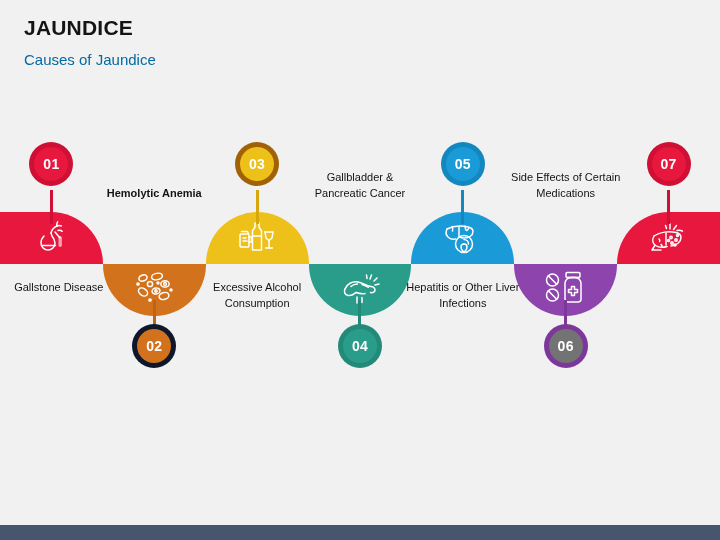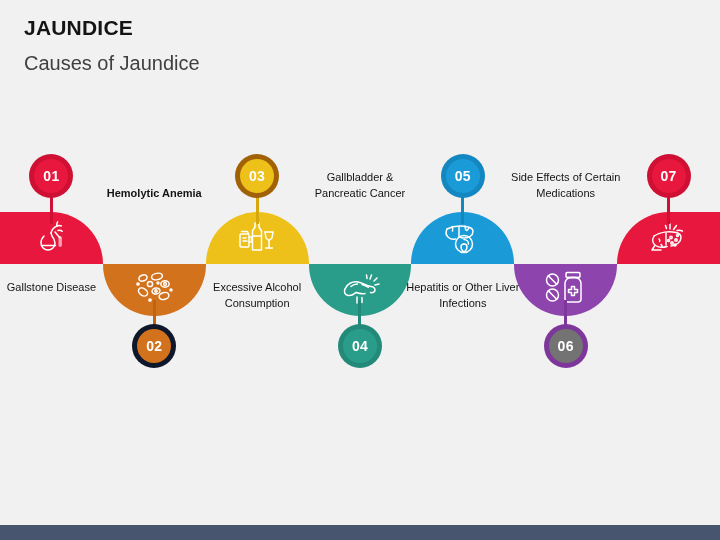--- a/index.html
+++ b/index.html
@@ -18,22 +18,22 @@
   
   #header { position: absolute; left: 24px; top: 16px; }
   #title {
     font-size: 21px;
     font-weight: bold;
     letter-spacing: 0.2px;
     color: #141414;
     line-height: 1.15;
   }
   #subtitle {
-    font-size: 20px;
-    color: #404040;
+    font-size: 15px;
+    color: #0369a1;
     margin-top: 11px;
     line-height: 1.2;
   }
 
   
   #bottom-bar {
     position: absolute;
     left: 0; bottom: 0;
     width: 720px; height: 15px;
     background: #47566e;
@@ -86,21 +86,21 @@
     margin-left: -22px;
     border-radius: 50%;
     display: flex;
     align-items: center;
     justify-content: center;
     color: #ffffff;
     font-size: 14px;
     font-weight: bold;
     letter-spacing: 0.3px;
   }
-  .badge.up   { top: 154px; }
+  .badge.up   { top: 142px; }
   .badge.down { top: 324px; }
   .badge .inner {
     width: 34px; height: 34px;
     border-radius: 50%;
     display: flex;
     align-items: center;
     justify-content: center;
   }
 
   
@@ -142,21 +142,21 @@
       <path d="M27 13l5 6"></path>
       </g>
       <rect x="30.5" y="17" width="3.4" height="11" rx="1.7" fill="#fff" opacity=".6"></rect>
     </svg>
           </div>
         </div>
         <div class="stem up" style="background: rgb(207, 15, 51);"></div>
         <div class="badge up" style="background: rgb(207, 15, 51);">
           <div class="inner" style="background: rgb(232, 23, 61);">01</div>
         </div>
-        <div class="caption below" style="color: rgb(20, 20, 20); width: 104px;">Gallstone Disease</div>
+        <div class="caption below" style="color: rgb(20, 20, 20); width: 104px; text-align: right;">Gallstone Disease</div>
       </div>
       <div class="segment" style="left: 102.857px; width: 102.857px;">
         <div class="dome down" style="background: rgb(210, 114, 28);">
           <div class="seg-icon">
             <svg viewBox="0 0 46 38">
               <g fill="none" stroke="#fff" stroke-width="1.5" stroke-linecap="round" stroke-linejoin="round">
       <ellipse cx="12" cy="9" rx="4.2" ry="3" transform="rotate(-20 12 9)"></ellipse>
       <ellipse cx="26" cy="7.5" rx="5.5" ry="3.2" transform="rotate(-12 26 7.5)"></ellipse>
       <ellipse cx="12" cy="23" rx="5" ry="3.4" transform="rotate(35 12 23)"></ellipse>
       <ellipse cx="25" cy="22" rx="4" ry="3" transform="rotate(-10 25 22)"></ellipse>

